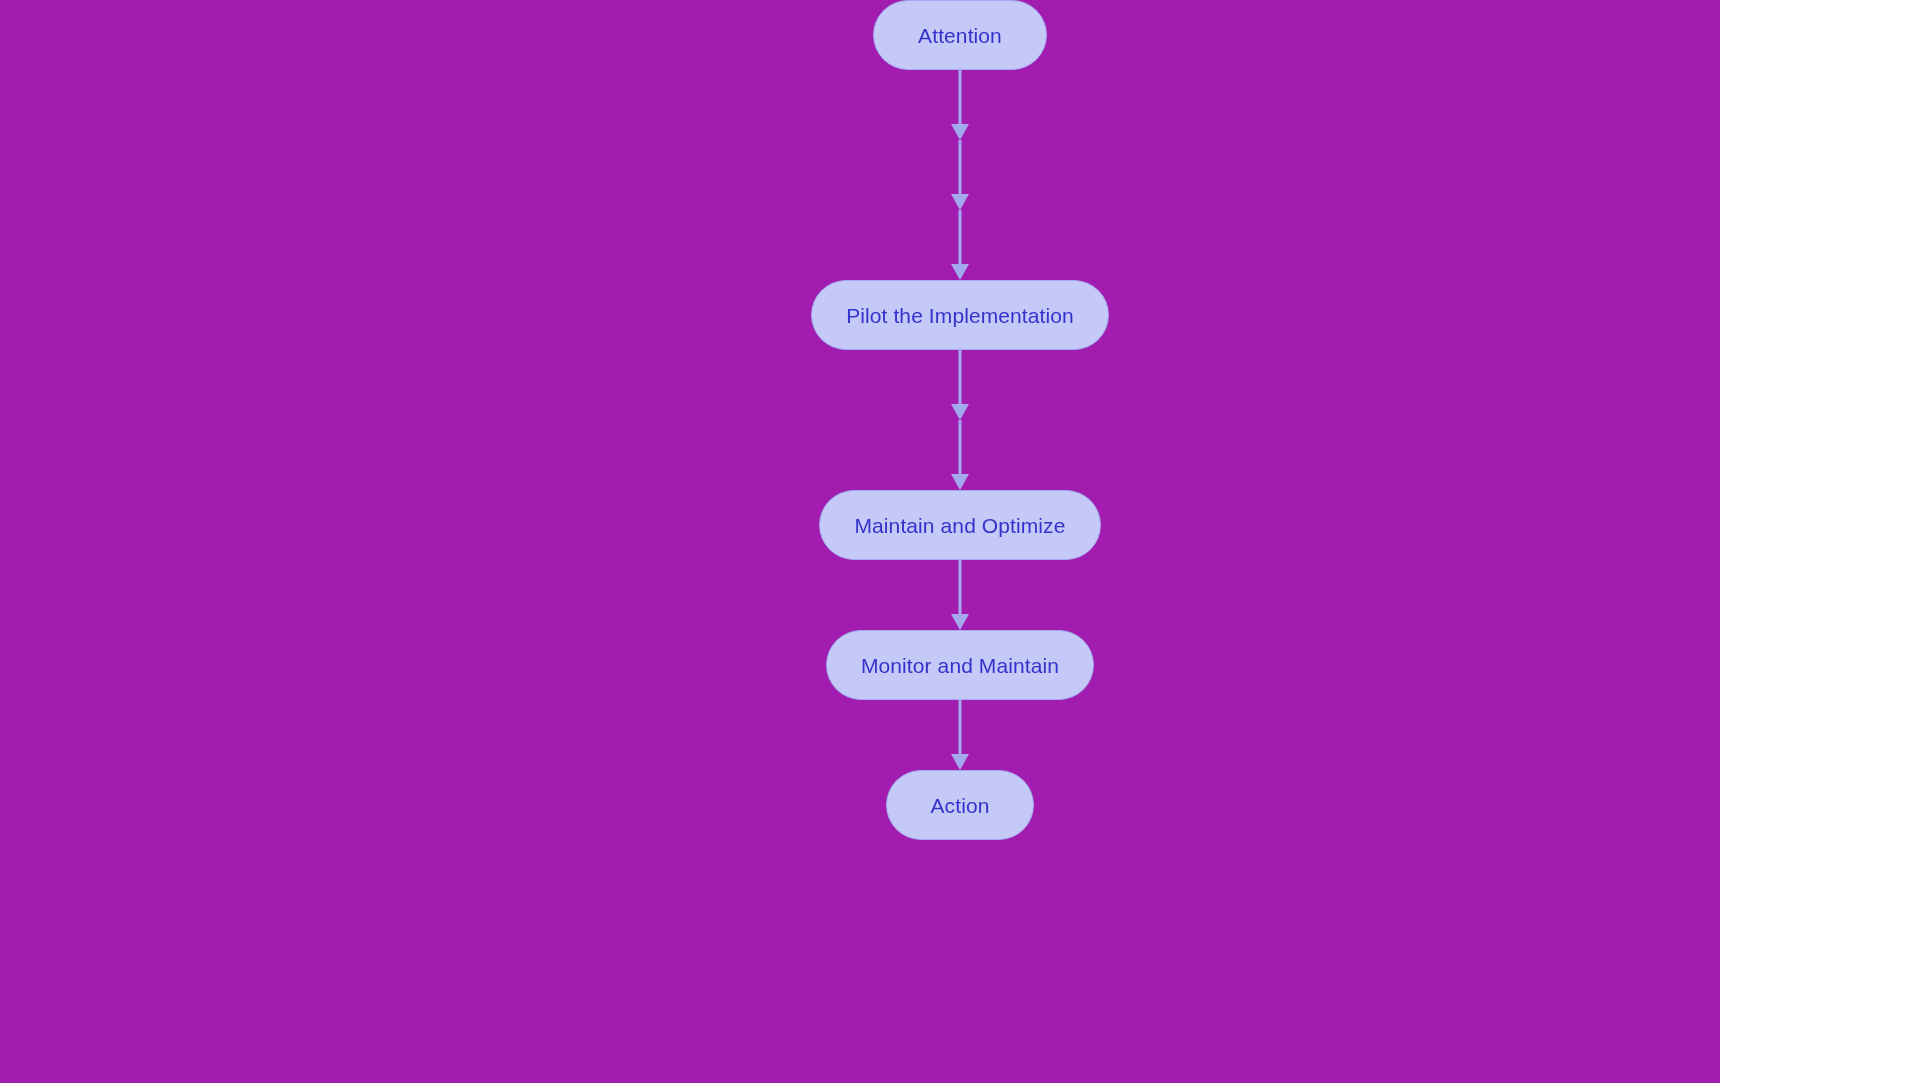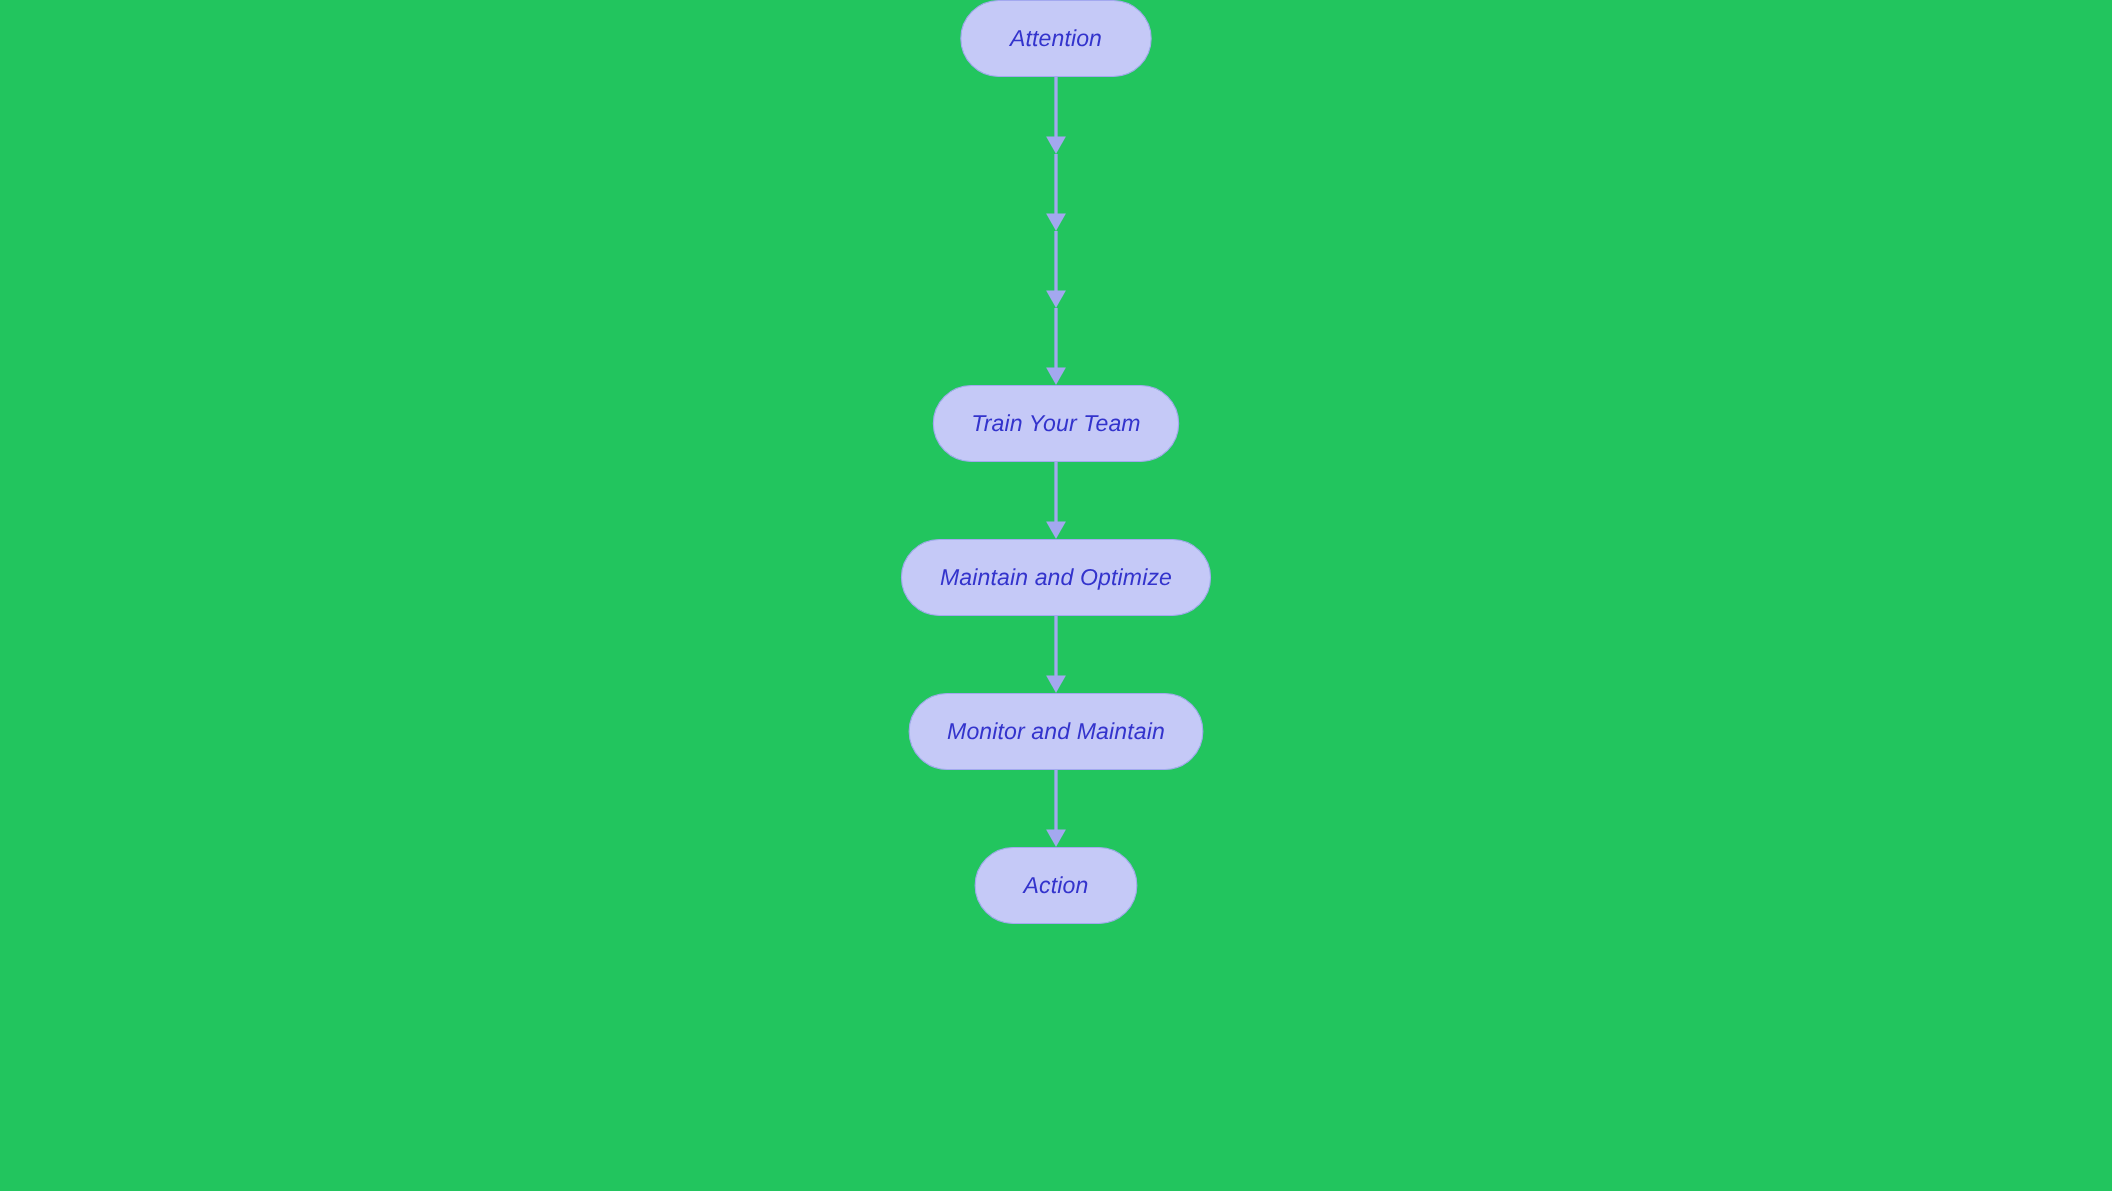--- a/index.html
+++ b/index.html
@@ -8,24 +8,23 @@
     background: #ffffff;
   }
   body {
     width: 1920px;
     height: 1083px;
     font-family: "Liberation Sans", sans-serif;
     overflow: hidden;
   }
   #flowchart {
     position: relative;
-    width: 1920px;
+    width: 1720px;
     height: 1083px;
-    background: #22c55e;
-    font-style: italic;
+    background: #a21caf;
   }
   .flow-column {
     position: absolute;
     left: 0;
     top: 0;
     width: 1920px;
     height: 1083px;
     display: flex;
     flex-direction: column;
     align-items: center;
@@ -99,29 +98,29 @@
       <div class="stem"></div>
       <div class="head"></div>
     </div>
 
 
     <div class="connector">
       <div class="stem"></div>
       <div class="head"></div>
     </div>
 
+    <div class="node">
+      <span>Pilot the Implementation</span>
+    </div>
 
     <div class="connector">
       <div class="stem"></div>
       <div class="head"></div>
     </div>
 
-    <div class="node">
-      <span>Train Your Team</span>
-    </div>
 
     <div class="connector">
       <div class="stem"></div>
       <div class="head"></div>
     </div>
 
     <div class="node">
       <span>Maintain and Optimize</span>
     </div>
 

